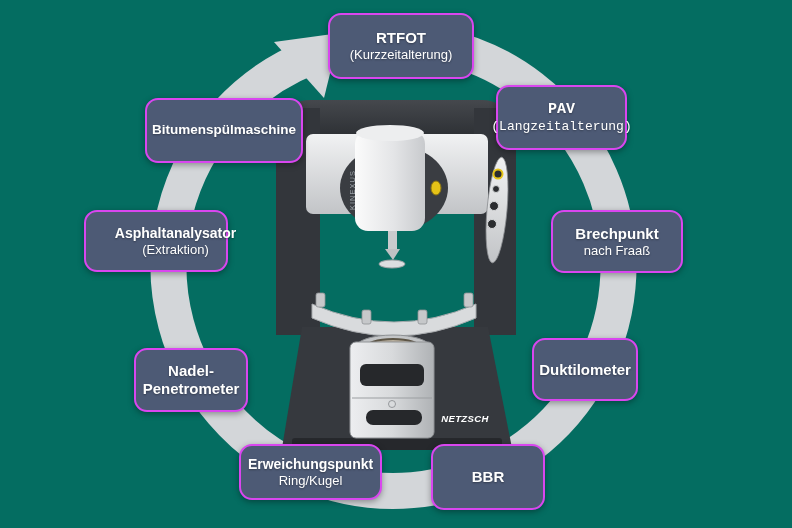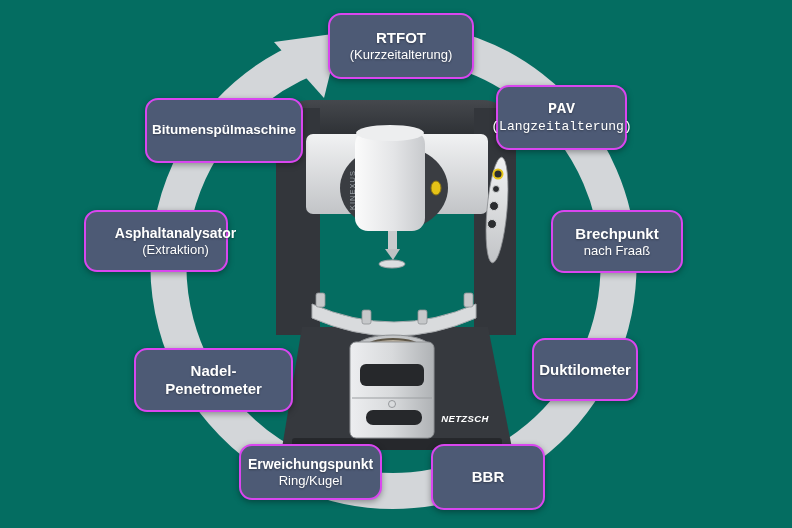--- a/index.html
+++ b/index.html
@@ -20,21 +20,21 @@
   .box-label{font-weight:bold;font-size:15px;line-height:1.2;white-space:nowrap;}
   .box-sublabel{font-size:13px;line-height:1.18;}
   .box-sublabel:empty{display:none;}
   #box-rtfot{left:328px;top:13px;width:146px;height:66px;}
   #box-pav{left:496px;top:85px;width:131px;height:65px;font-family:Liberation Mono, monospace;}
   #box-brechpunkt{left:551px;top:210px;width:132px;height:63px;}
   #box-duktilometer{left:532px;top:338px;width:106px;height:63px;}
   #box-bbr{left:431px;top:444px;width:114px;height:66px;}
   #box-erweichungspunkt{left:239px;top:444px;width:143px;height:56px;}
   #box-erweichungspunkt .box-label{font-size:14px;}
-  #box-nadel-penetrometer{left:134px;top:348px;width:159px;height:64px;}
+  #box-nadel-penetrometer{left:134px;top:348px;width:114px;height:64px;}
   #box-nadel-penetrometer .box-label{white-space:normal;}
   #box-asphaltanalysator{left:84px;top:210px;width:144px;height:62px;padding-left:47px;}
   #box-asphaltanalysator .box-label{font-size:14px;}
   #box-bitumenspuelmaschine{left:145px;top:98px;width:158px;height:65px;}
   #box-bitumenspuelmaschine .box-label{font-size:13.5px;}
 </style>
 </head>
 <body>
 
 <div class="stage">

